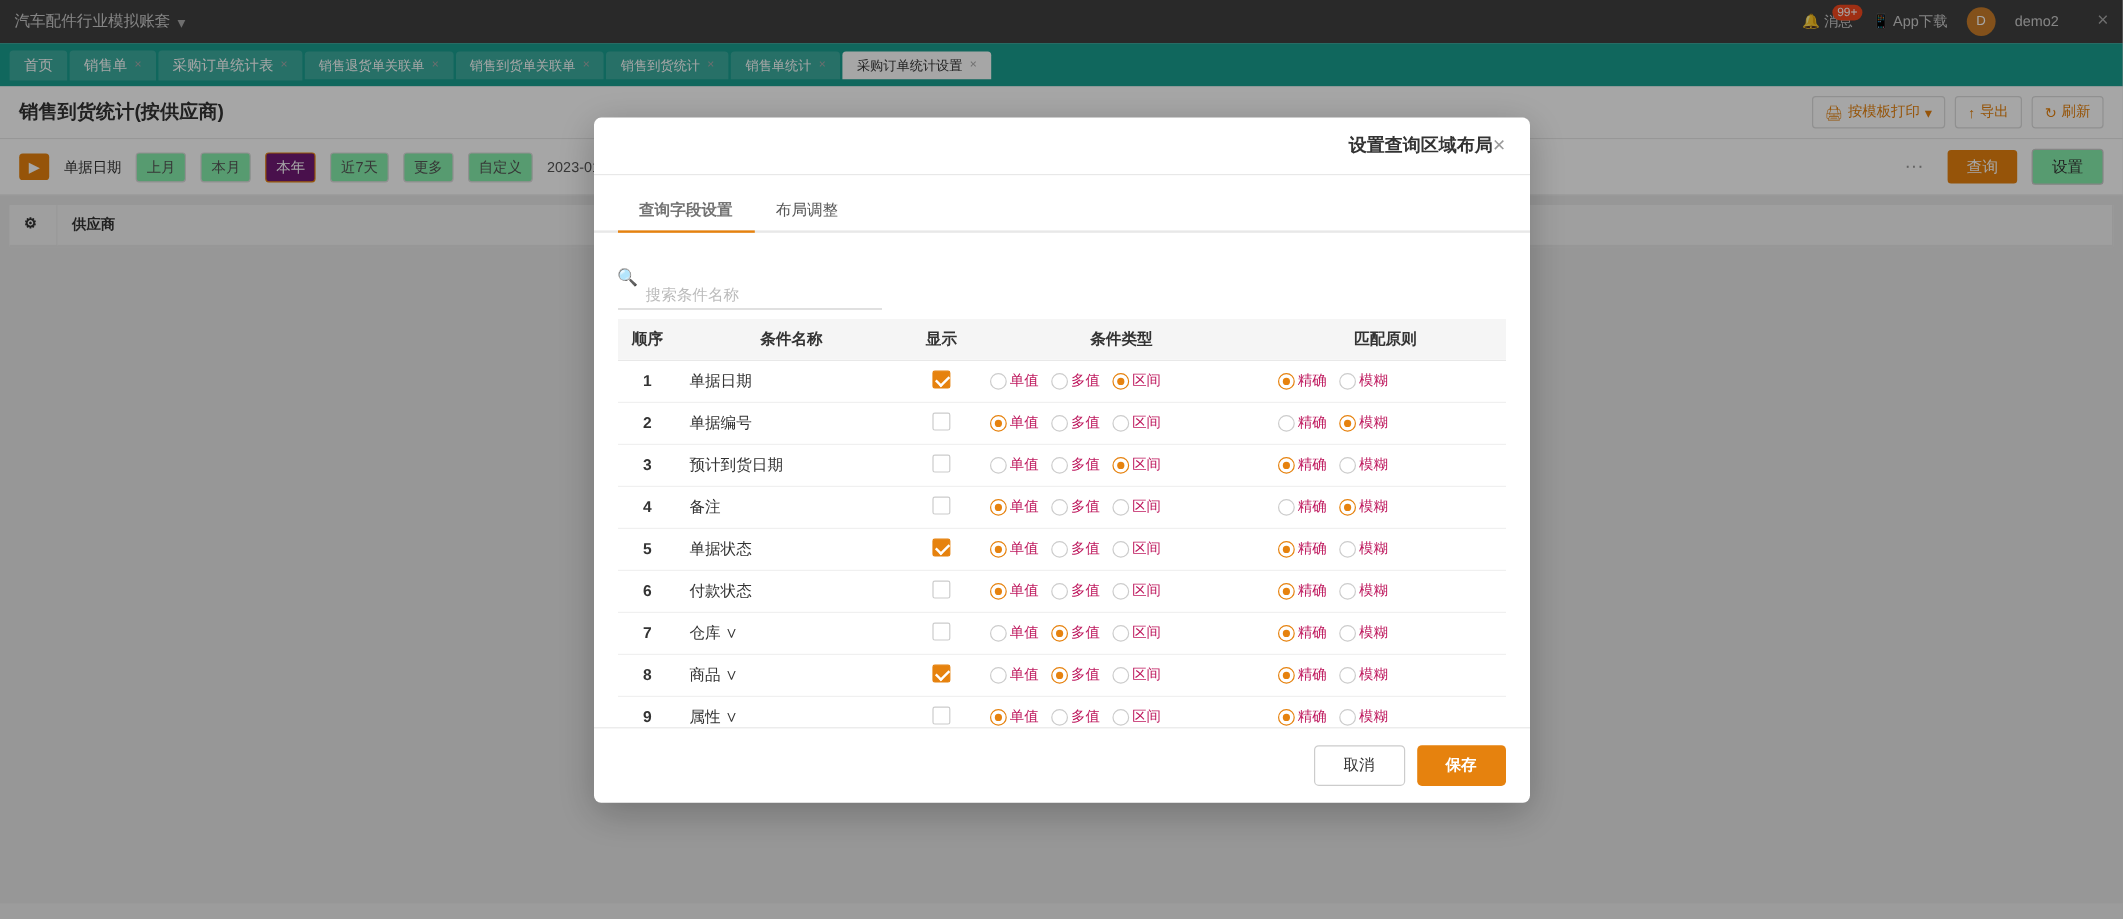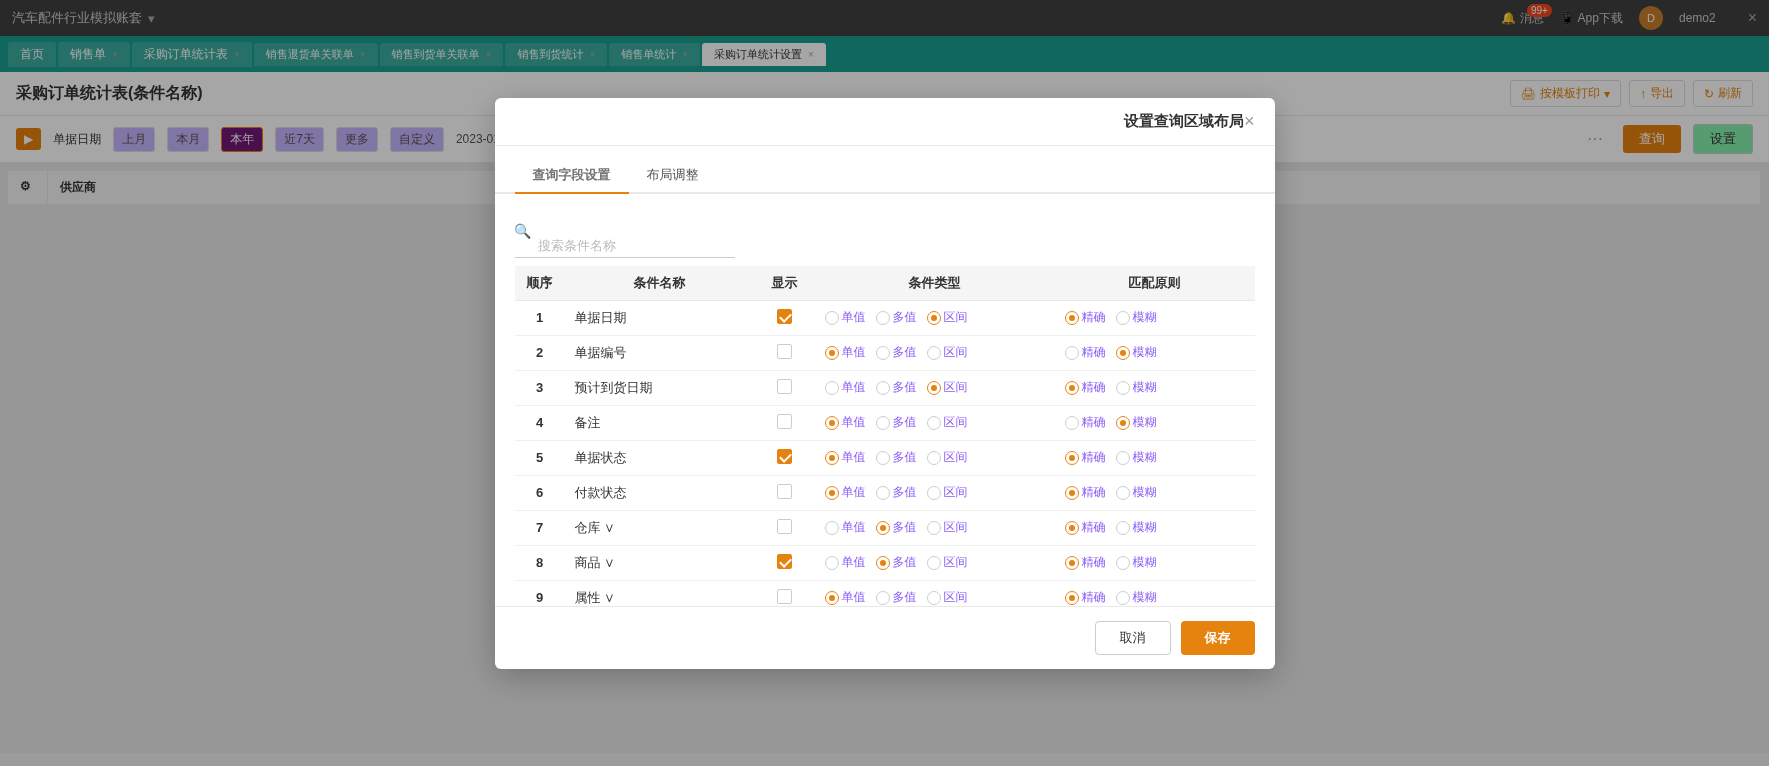--- a/index.html
+++ b/index.html
@@ -64,21 +64,21 @@
       background: #fff;
       padding: 8px 16px;
       display: flex;
       align-items: center;
       gap: 12px;
       border-bottom: 1px solid #e8e8e8;
       flex-wrap: wrap;
     }
     .filter-toggle { background: #e6820e; color: #fff; border: none; padding: 4px 8px; border-radius: 3px; cursor: pointer; font-size: 12px; }
     .filter-label { font-size: 12px; color: #333; }
-    .date-btn { background: #c4b5fd; border: 1px solid #ddd; padding: 3px 8px; border-radius: 3px; font-size: 12px; cursor: pointer; color: #555; }
+    .date-btn { background: #86efac; border: 1px solid #ddd; padding: 3px 8px; border-radius: 3px; font-size: 12px; cursor: pointer; color: #555; }
     .date-btn.active { background: #701a75; color: #fff; border-color: #e6820e; }
     .date-range { font-size: 12px; color: #555; }
 
     
     .main-content {
       background: #e8e8e8;
       min-height: calc(766px - 36px - 36px - 52px - 52px);
       padding: 8px;
       position: relative;
     }
@@ -232,21 +232,21 @@
       border-color: #e6820e;
     }
     .custom-radio.checked::after {
       content: '';
       position: absolute;
       top: 3px; left: 3px;
       width: 6px; height: 6px;
       background: #e6820e;
       border-radius: 50%;
     }
-    .radio-label { font-size: 12px; color: #8b5cf6; }
+    .radio-label { font-size: 12px; color: #be185d; }
 
     
     .modal-table-scroll {
       max-height: 340px;
       overflow-y: auto;
     }
     .modal-table-scroll::-webkit-scrollbar { width: 6px; }
     .modal-table-scroll::-webkit-scrollbar-thumb { background: #ccc; border-radius: 3px; }
 
     
@@ -339,21 +339,21 @@
     <span>销售单统计</span>
     <span class="tab-close">×</span>
   </div>
   <div class="tab-item active" style="font-size:11px;">
     <span>采购订单统计设置</span>
     <span class="tab-close">×</span>
   </div>
 </div>
 
 <div class="page-header">
-  <div style="font-size:16px;font-weight:bold;color:#333;">采购订单统计表(条件名称)</div>
+  <div style="font-size:16px;font-weight:bold;color:#333;">销售到货统计(按供应商)</div>
   <div class="page-actions">
     <button class="btn-print">
       <span>🖨</span>
       <span>按模板打印</span>
       <span>▾</span>
     </button>
     <button class="btn-export">
       <span>↑</span>
       <span>导出</span>
     </button>

